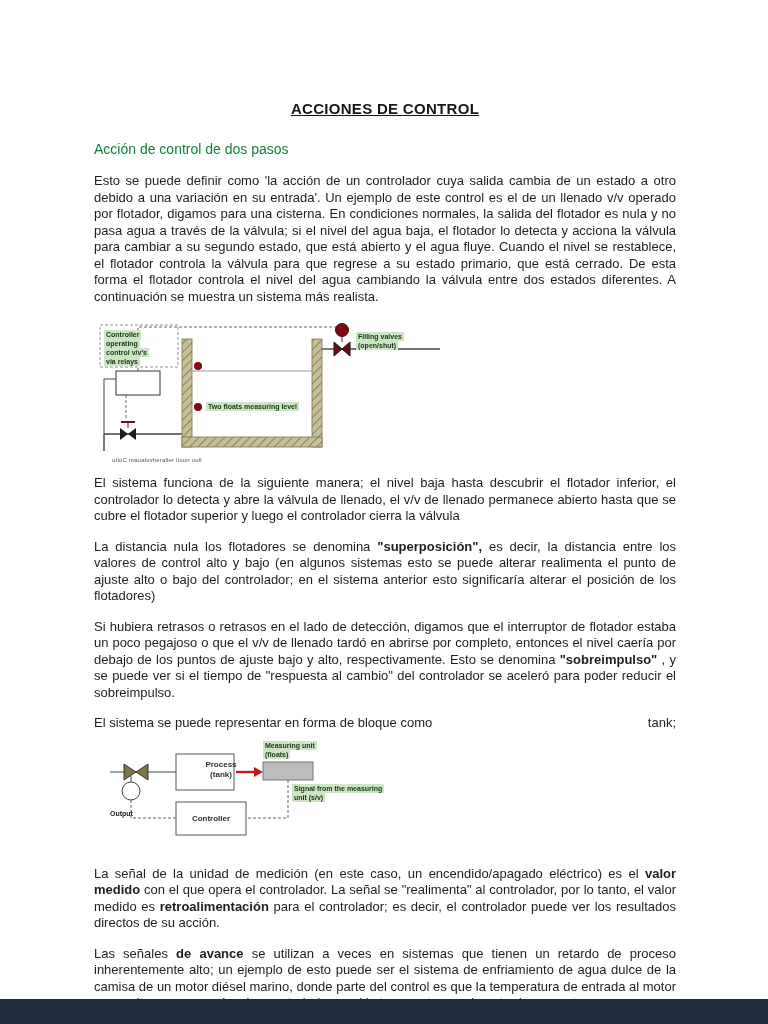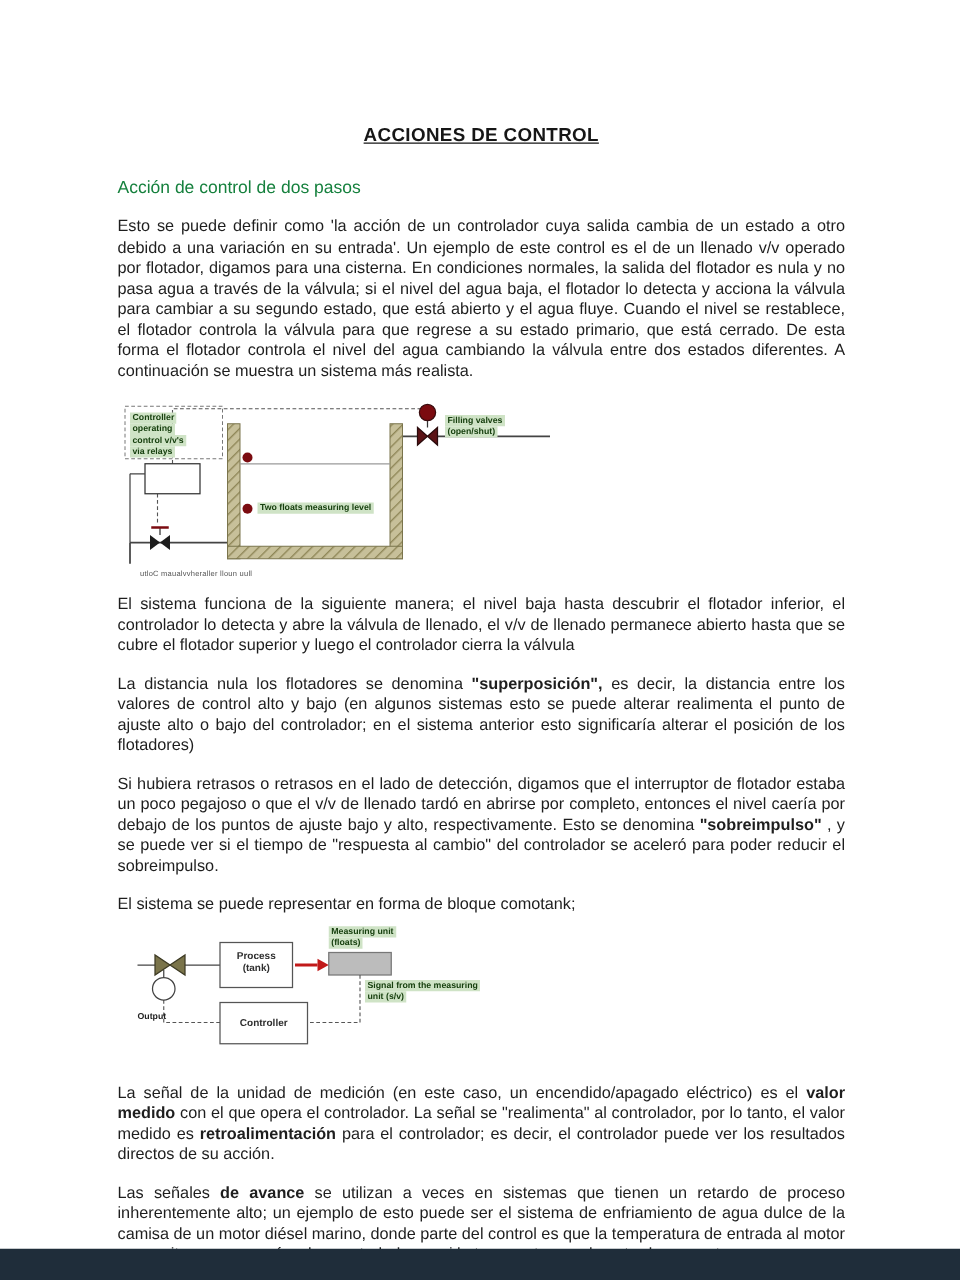--- a/index.html
+++ b/index.html
@@ -14,21 +14,21 @@
   }
   h2.section-heading {
     margin:0 0 16px 0; font-size:14px; font-weight:normal; color:#15803d;
   }
   p.body-text {
     margin:0 0 14px 0; font-size:13px; line-height:16.5px; text-align:justify;
   }
   p.body-text b { font-weight:bold; }
   p.spread-line {
     margin:0 0 6px 0; font-size:13px; line-height:16.5px;
-    display:flex; 
+    display:flex; justify-content:space-between;
   }
   figure.diagram { position:relative; margin:4px 0 8px 2px; padding:0; }
   figure.d1 { width:352px; height:148px; }
   figure.d2 { width:300px; height:118px; margin-top:2px; margin-bottom:10px; }
   figure svg { display:block; position:absolute; left:0; top:0; }
   .glabel { position:absolute; z-index:2; }
   .glabel i {
     display:block; font-style:normal; font-weight:bold; font-size:7px; line-height:9px;
     background:#cfe3c6; color:#17400f; padding:0 2px; white-space:nowrap; width:max-content;
   }
@@ -149,21 +149,21 @@
         <polygon points="158,29 167,34 158,39" fill="#c11a1a"></polygon>
       </g>
       <rect x="167" y="24" width="50" height="18" fill="#bcbcbc" stroke="#777"></rect>
       <g>
         <polyline points="192,42 192,80 150,80" fill="none" stroke="#555" stroke-width="0.9" stroke-dasharray="3 2"></polyline>
         <polyline points="80,80 35,80 35,62" fill="none" stroke="#555" stroke-width="0.9" stroke-dasharray="3 2"></polyline>
       </g>
       <rect x="80" y="64" width="70" height="33" fill="#ffffff" stroke="#555"></rect>
       <circle cx="35" cy="53" r="9" fill="#ffffff" stroke="#444"></circle>
     </svg>
-    <span class="blabel" style="left:80px;top:22px;width:58px">
+    <span class="blabel" style="left:96px;top:22px;width:58px">
       <i>Process</i>
       <i>(tank)</i>
     </span>
     <span class="glabel" style="left:167px;top:3px">
       <i>Measuring unit</i>
       <i>(floats)</i>
     </span>
     <span class="glabel" style="left:196px;top:46px">
       <i>Signal from the measuring</i>
       <i>unit (s/v)</i>

